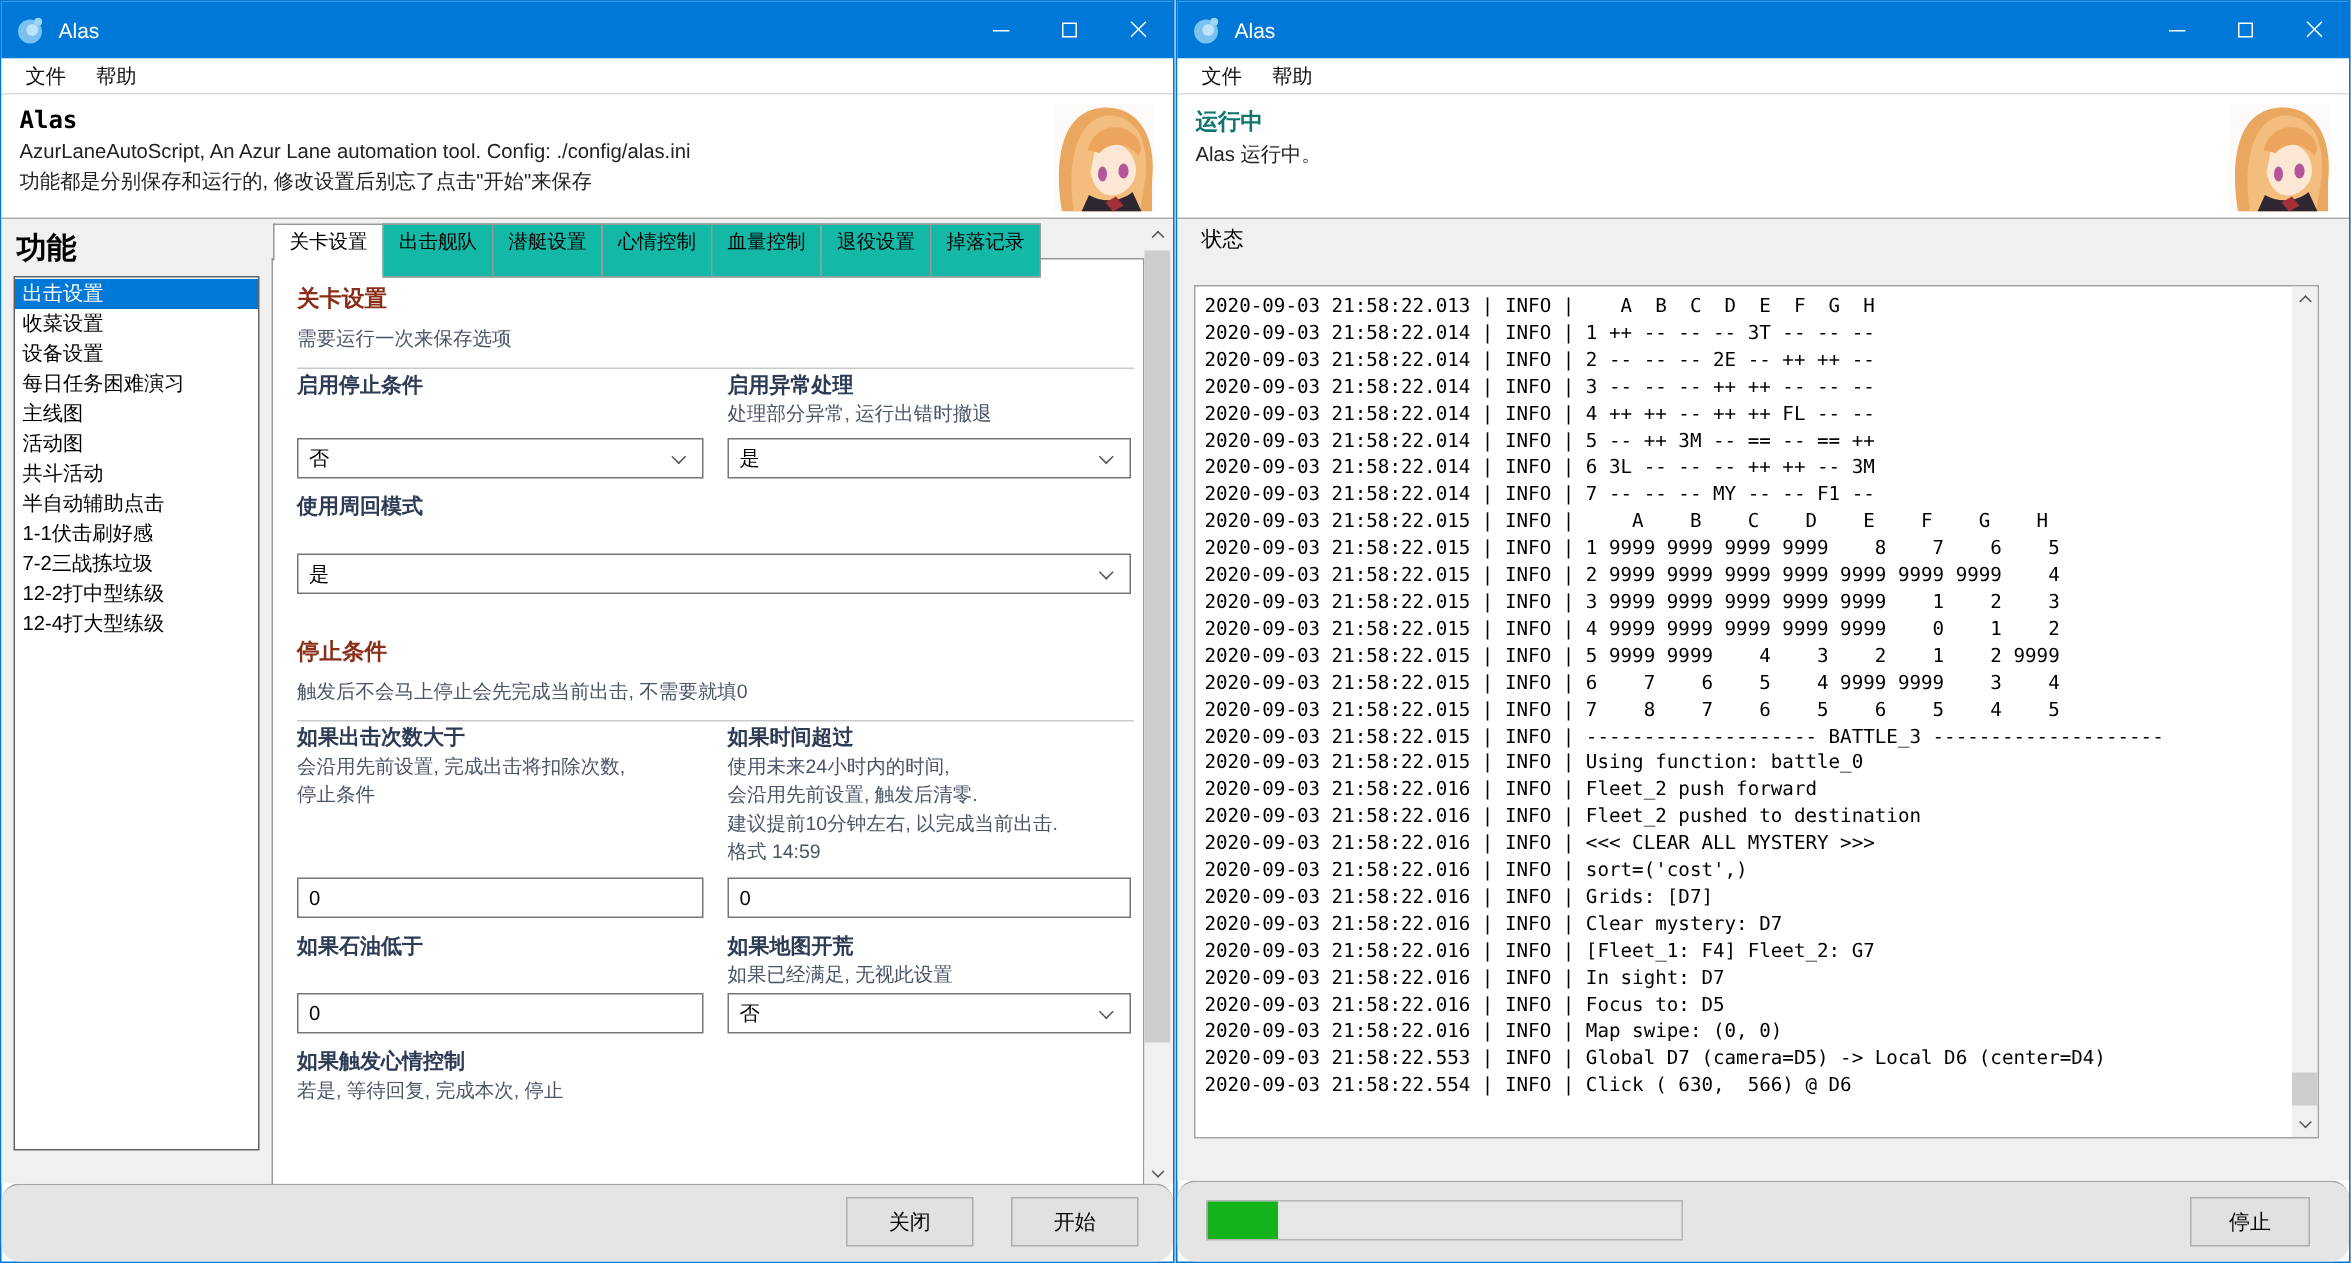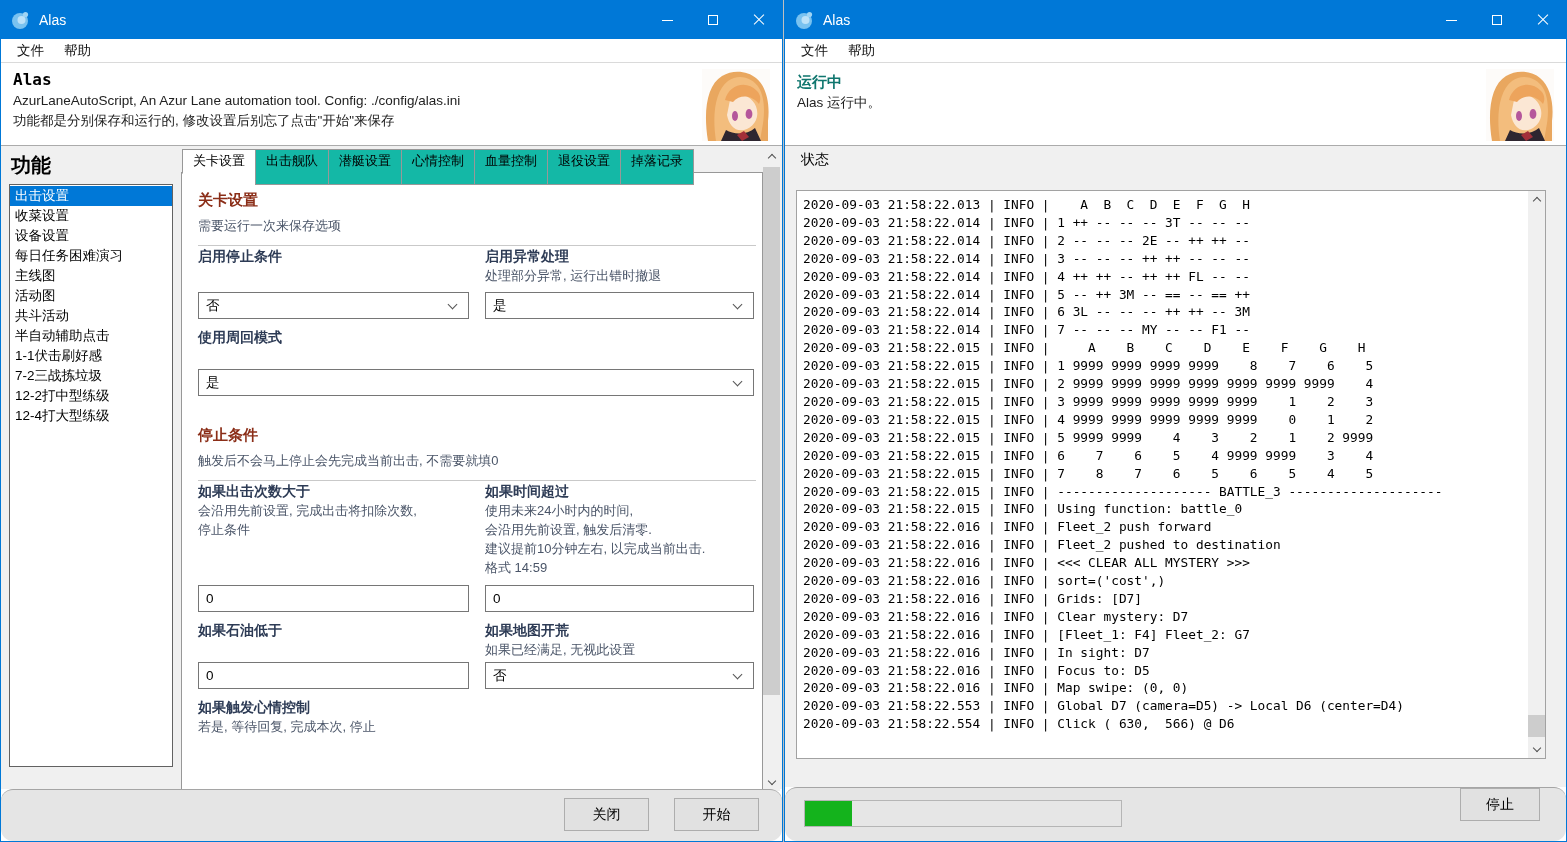--- a/index.html
+++ b/index.html
@@ -95,21 +95,21 @@
   .run-sub{font-size:13.5px;color:#222;line-height:20px;}
   .status-label{position:absolute;left:16px;top:5px;font-size:14px;color:#000;}
   .logbox{position:absolute;left:11px;top:44px;width:750px;height:569px;background:#fff;border:1px solid #a2a2a2;overflow:hidden;}
   .log-lines{padding:5px 0 0 6px;}
   .log-line{font-family:"DejaVu Sans Mono",monospace;font-size:12.8px;line-height:17.9px;white-space:pre;color:#000;}
   .log-scroll{right:0;top:0;height:567px;background:#f0f0f0;}
   .log-scroll .sb-thumb{bottom:21px;height:22px;}
   .footer-right{height:54px;}
   .progress{position:absolute;left:19px;top:12px;width:318px;height:27px;background:#e6e6e6;border:1px solid #b5b5b5;}
   .progress-fill{height:100%;background:var(--progress);}
-  #btn-stop{right:26px;width:80px;top:0;}
+  #btn-stop{right:26px;width:80px;top:10px;}
 </style>
 </head>
 <body>
 
 <div class="window" id="win-left">
 
   <div class="titlebar">
     <svg class="app-icon" viewBox="0 0 20 20">
       <circle cx="9" cy="11" r="8" fill="#79c2f0"></circle>
       <circle cx="14.5" cy="4.5" r="2.6" fill="#9fd4f4"></circle>

